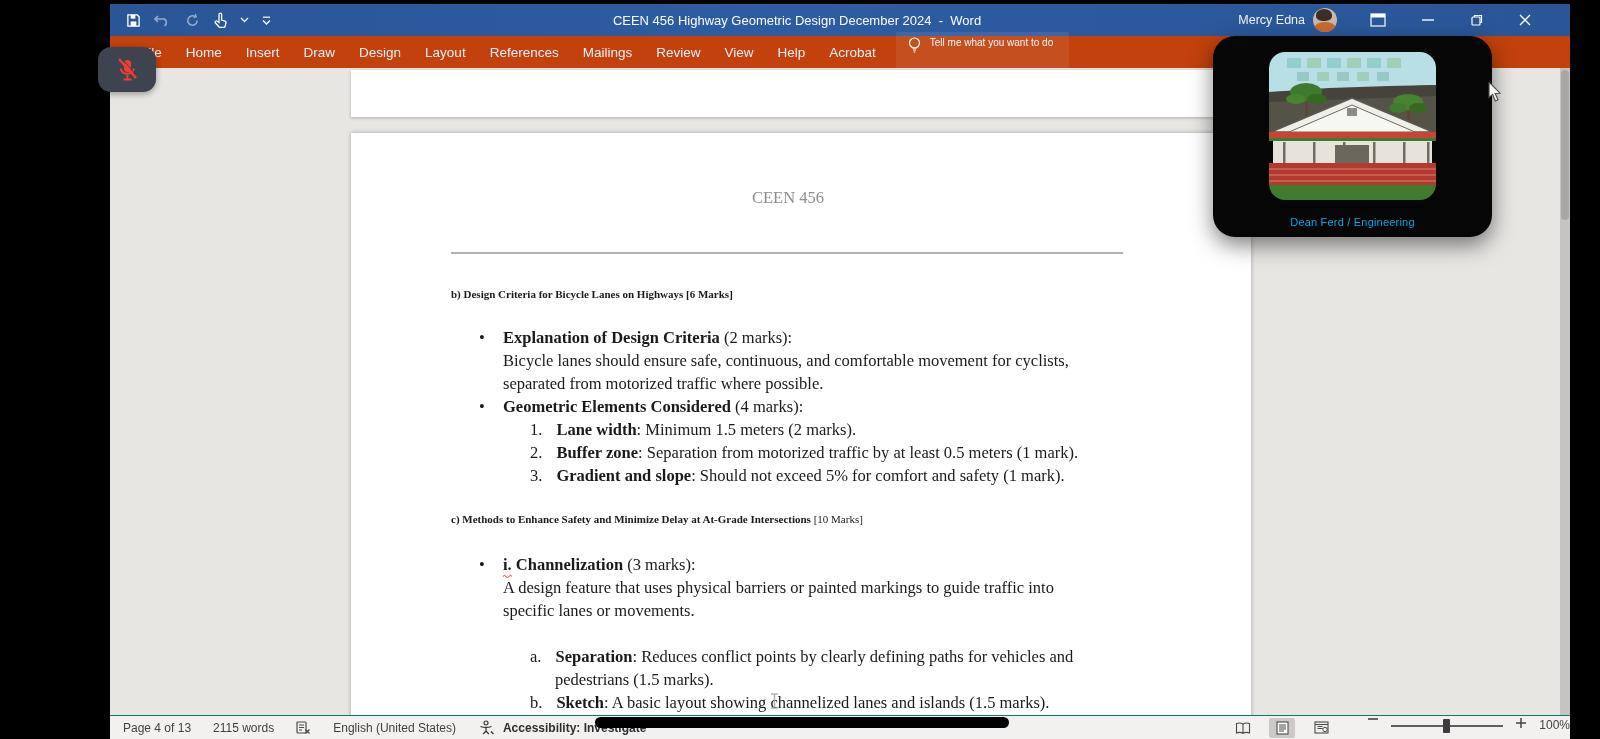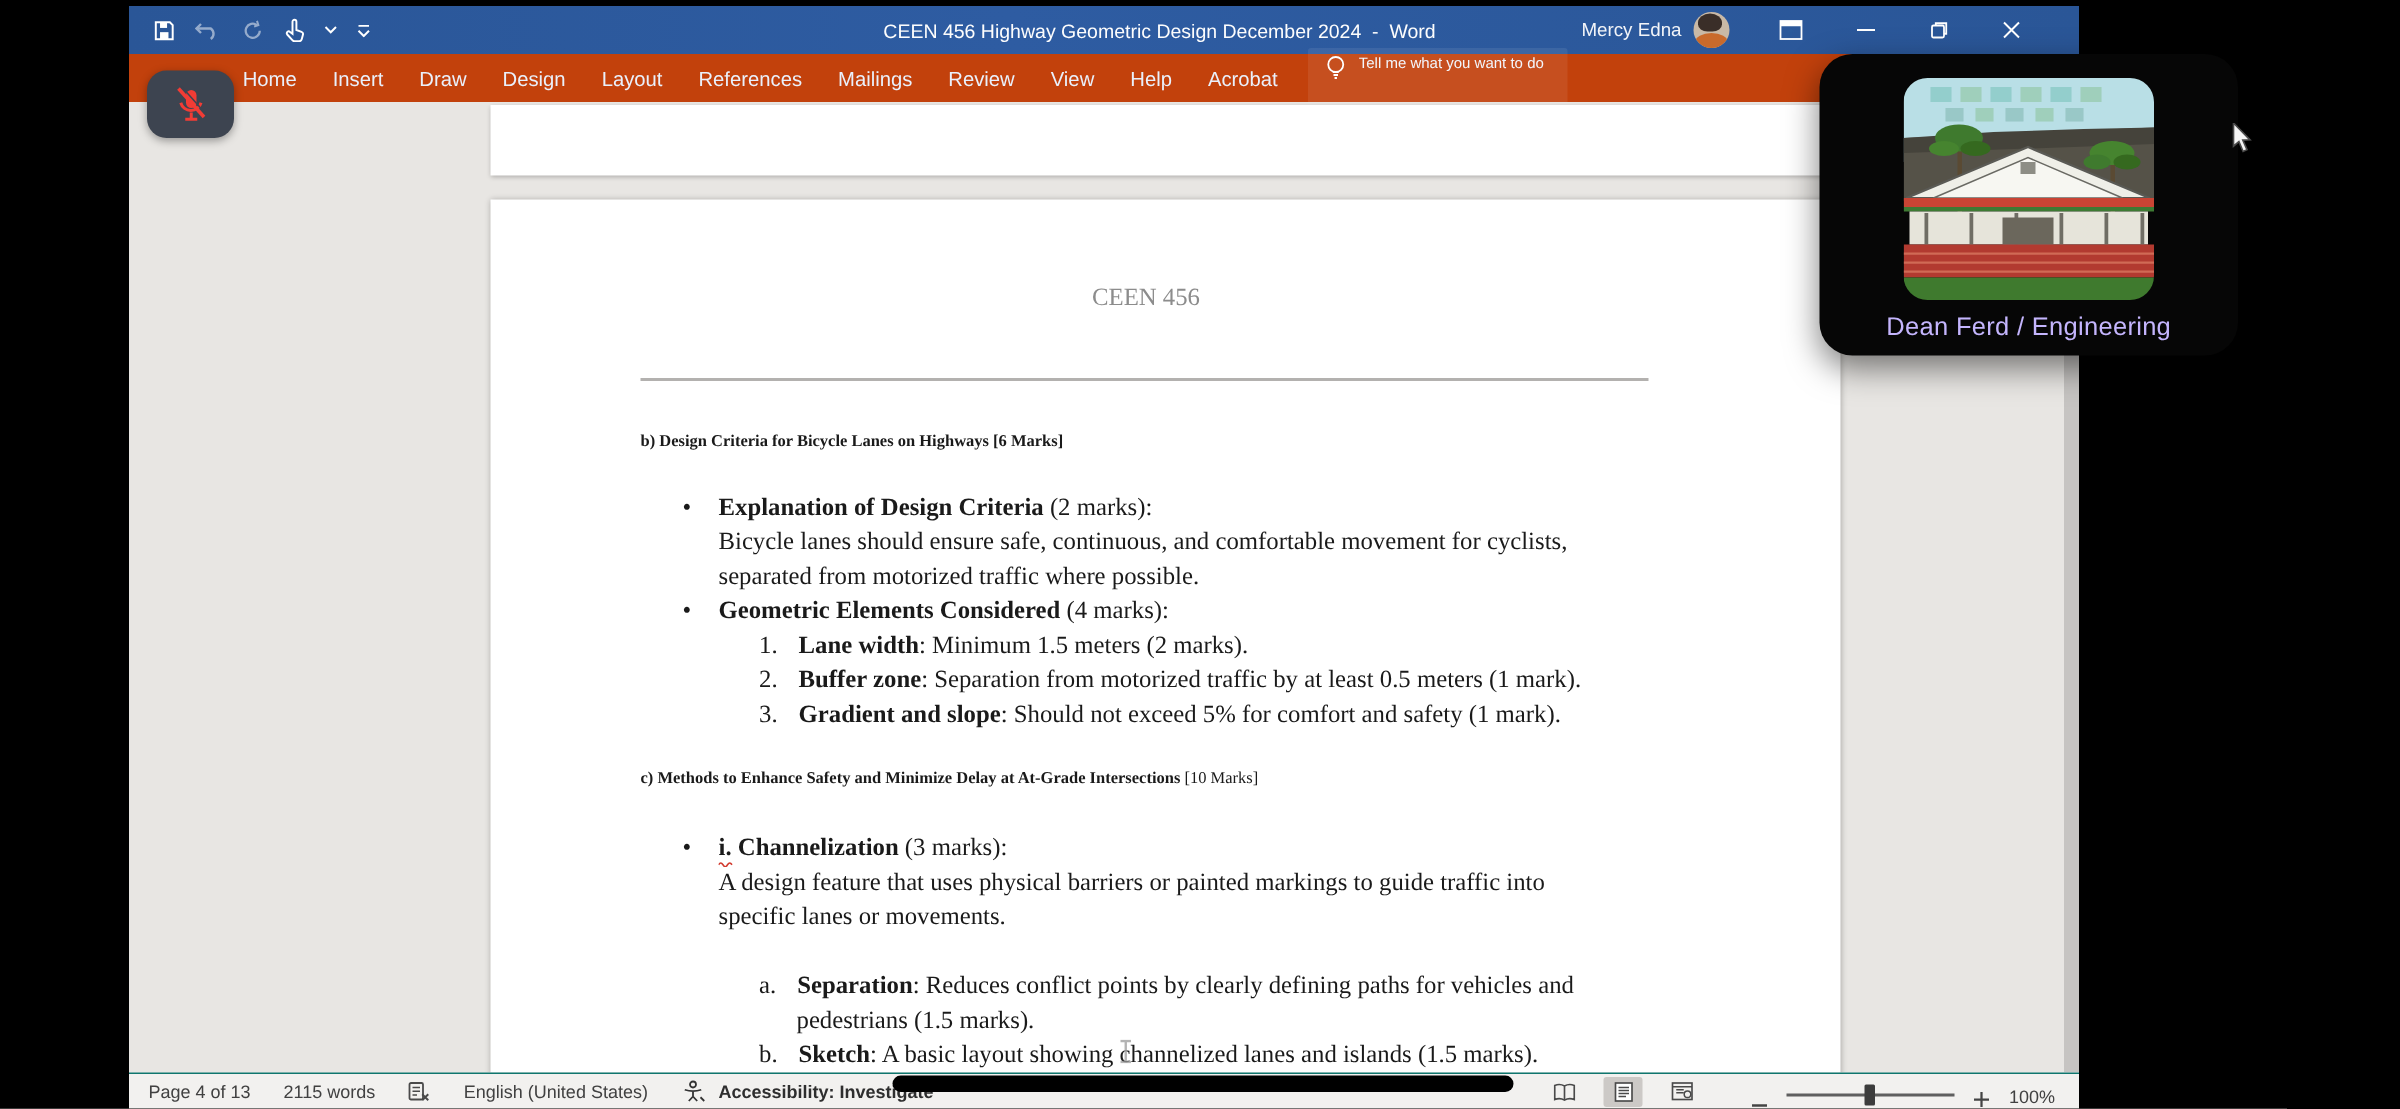--- a/index.html
+++ b/index.html
@@ -1,21 +1,21 @@
 <!DOCTYPE html>
 <html><head>
 <meta charset="utf-8">
 <style>
   html,body{margin:0;padding:0;background:#000;width:1600px;height:739px;overflow:hidden;
     font-family:"Liberation Sans",sans-serif;position:relative}
   *{box-sizing:border-box}
   svg{display:block}
 
   
-  #word-window{position:absolute;left:86px;top:4px;width:1300px;height:735px;background:#e8e6e3;overflow:hidden}
+  #word-window{position:absolute;left:110px;top:4px;width:1460px;height:735px;background:#e8e6e3;overflow:hidden}
 
   
   .titlebar{position:relative;height:32px;background:linear-gradient(90deg,#2a5697 0%,#2e5ca2 45%,#2a5697 100%);color:#fff}
   .qat{position:absolute;left:16px;top:0;height:32px;display:flex;align-items:center;gap:13px}
   .qat .dim{opacity:.5}
   .win-title{position:absolute;left:687px;top:0;height:32px;display:flex;align-items:center;transform:translateX(-50%);
     font-size:13px;color:#fdfdfd;white-space:pre}
   .user-area{position:absolute;right:30px;top:0;height:32px;display:flex;align-items:center}
   .user-name{font-size:12.5px;color:#f2f4f8;margin-right:8px}
   .avatar{width:24px;height:24px;border-radius:50%;overflow:hidden;background:#c9b9a6;position:relative}
@@ -44,36 +44,36 @@
   .ibeam{position:absolute;left:419px;top:560px;opacity:.75}
 
   
   .v-scroll{position:absolute;right:0;top:0;bottom:0;width:10px;background:#c6c4c2}
   .v-scroll .thumb{position:absolute;left:1px;top:2px;width:8px;height:150px;background:#a9a7a5;border-radius:4px}
 
   
   .statusbar{position:absolute;left:0;right:0;bottom:0;height:24px;background:#f2f1ef;border-top:1px solid #0f766e;
     display:flex;align-items:center;justify-content:space-between;font-size:12px;color:#414141}
   .sb-left{display:flex;align-items:center;gap:22px;padding-left:13px}
-  .sb-right{display:flex;align-items:flex-end;gap:13px;padding-right:16px}
+  .sb-right{display:flex;align-items:flex-start;gap:13px;padding-right:0}
   .sb-item{white-space:nowrap}
   .sb-strong{font-weight:700;color:#2e2e2e}
   .viewbtn{display:flex;align-items:center;justify-content:center;width:26px;height:20px;border-radius:2px}
   .viewbtn.active{background:#ccc9c6}
   .zoom-slider{position:relative;width:112px;height:16px}
   .zoom-slider .track{position:absolute;left:0;right:0;top:7px;height:2px;background:#5f5f5f}
   .zoom-slider .handle{position:absolute;left:52px;top:1px;width:7px;height:14px;background:#3c3c3c;border-radius:1px}
 
   
   .mute-pill{position:absolute;left:98px;top:47px;width:58px;height:45px;background:#3d4450;border-radius:13px;
     display:flex;align-items:center;justify-content:center;box-shadow:0 2px 6px rgba(0,0,0,.35);z-index:40}
   .call-overlay{position:absolute;left:1213px;top:36px;width:279px;height:201px;background:#060606;border-radius:22px;
     box-shadow:0 8px 22px rgba(0,0,0,.5);z-index:50}
   .call-thumb{position:absolute;left:56px;top:16px;width:167px;height:148px;border-radius:16px;overflow:hidden}
-  .call-name{position:absolute;left:0;bottom:9px;width:100%;text-align:center;color:#c4b5fd;font-size:17px;letter-spacing:.2px}
+  .call-name{position:absolute;left:0;bottom:9px;width:100%;text-align:center;color:#0ea5e9;font-size:11px;letter-spacing:.2px}
   .share-pill{position:absolute;left:595px;top:717px;width:414px;height:11px;background:#000;border-radius:6px;z-index:60}
   .cursor{position:absolute;left:1488px;top:82px;z-index:70}
 </style>
 </head>
 <body>
 
 <div id="word-window">
 
   <div class="titlebar">
     <div class="qat">

